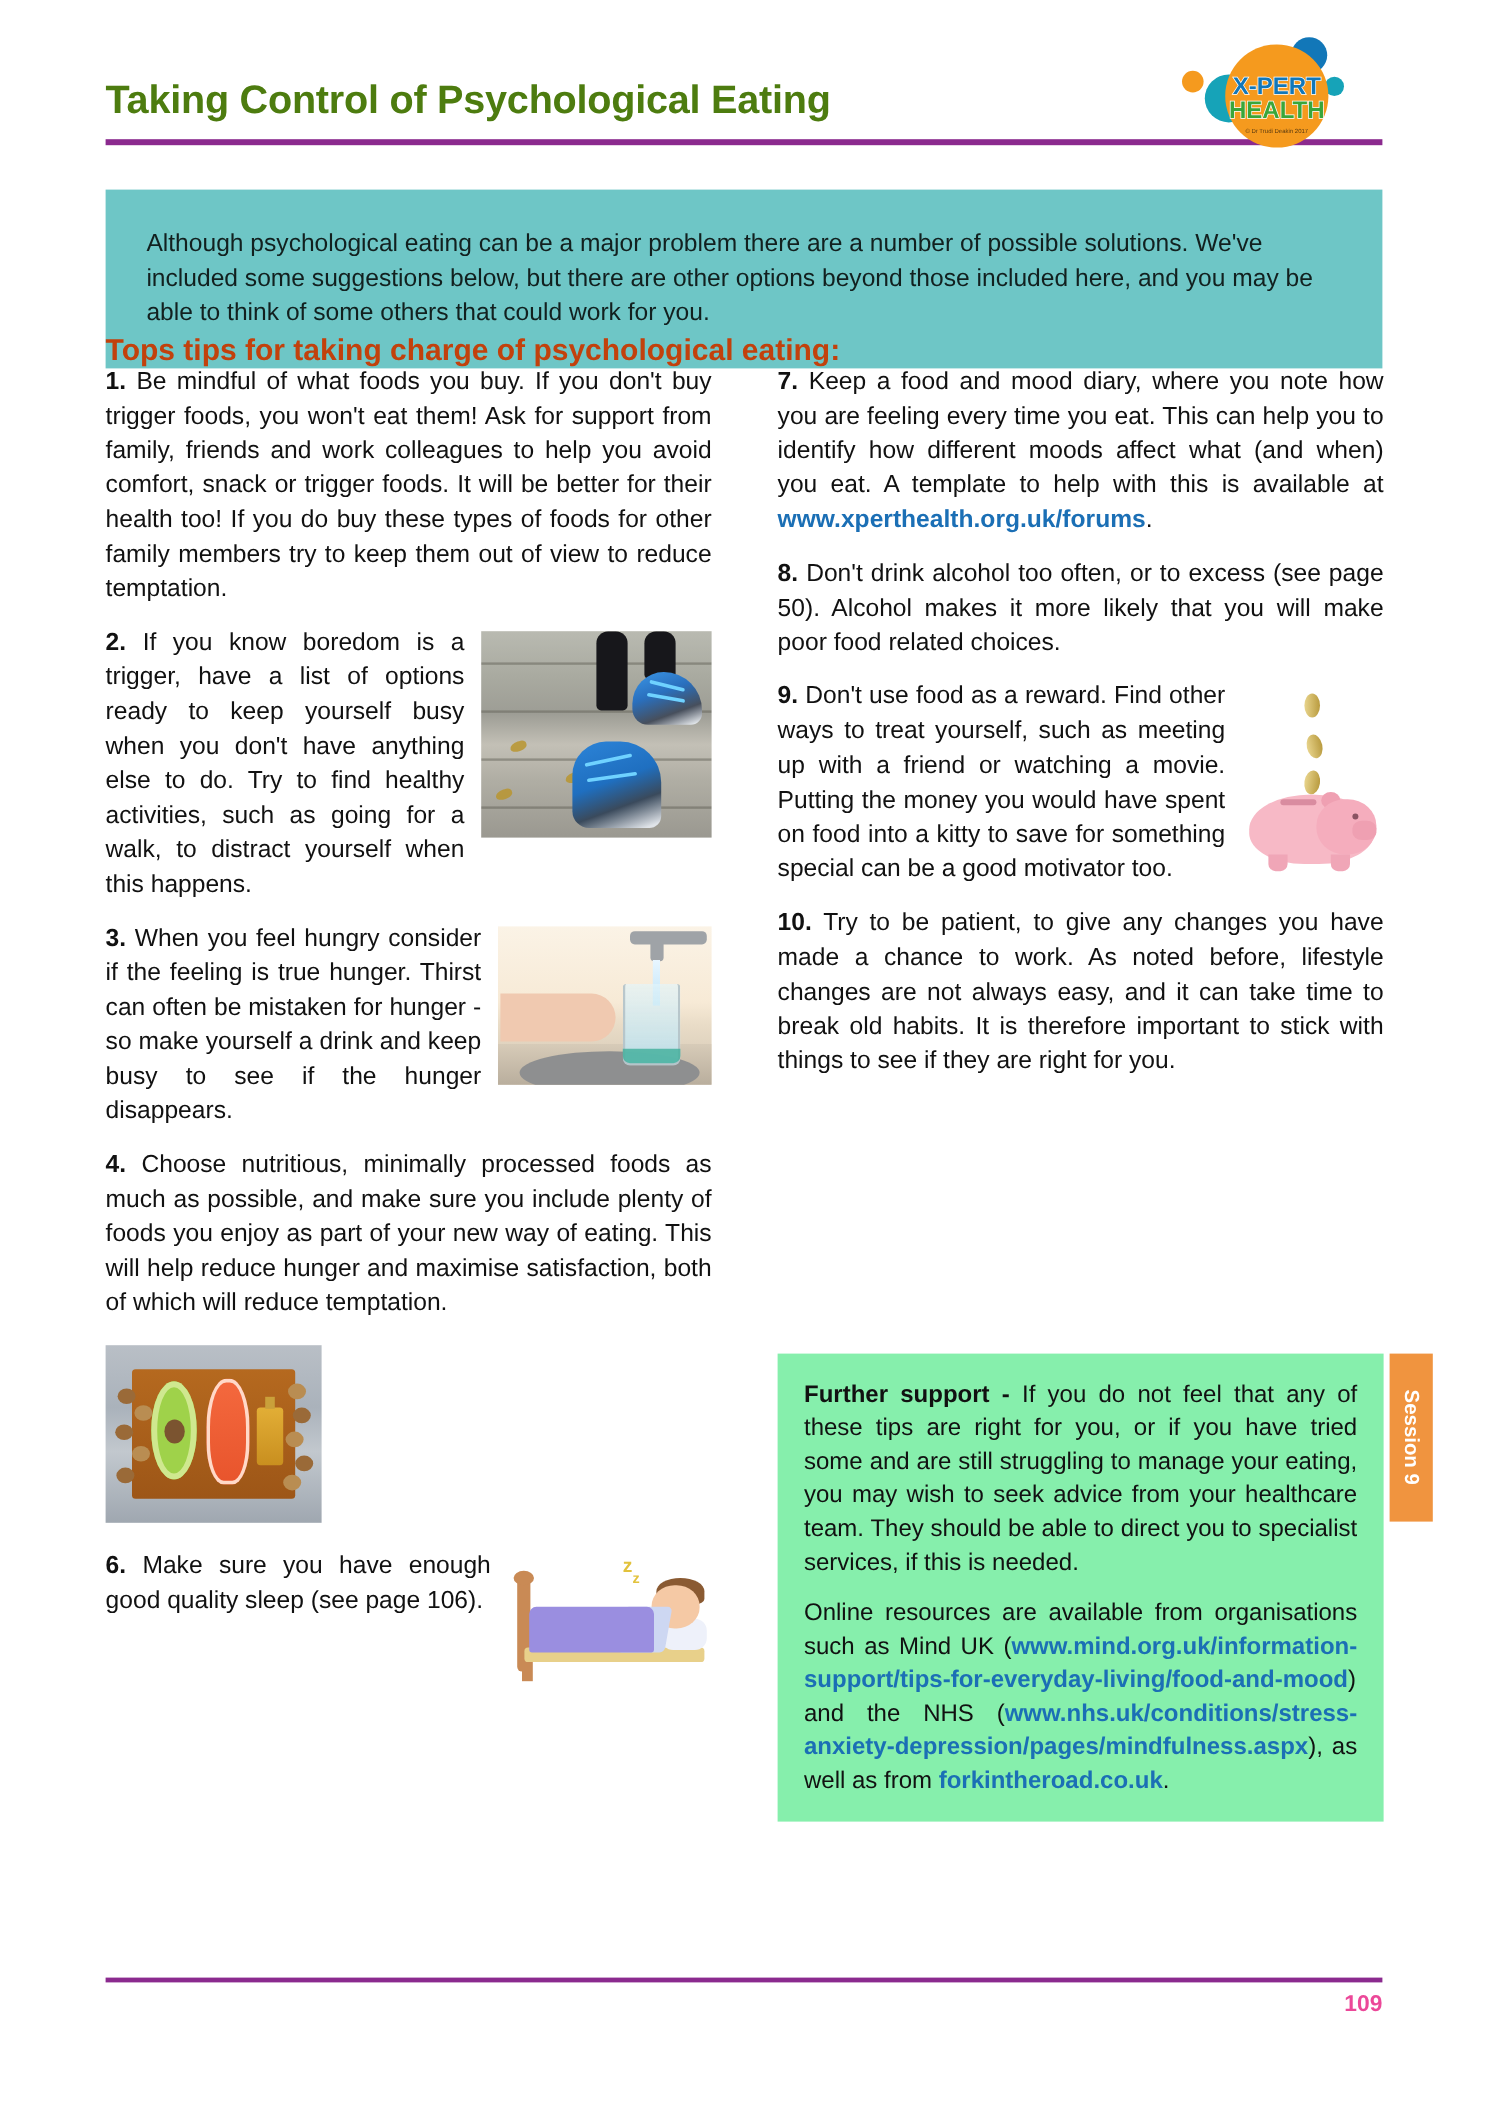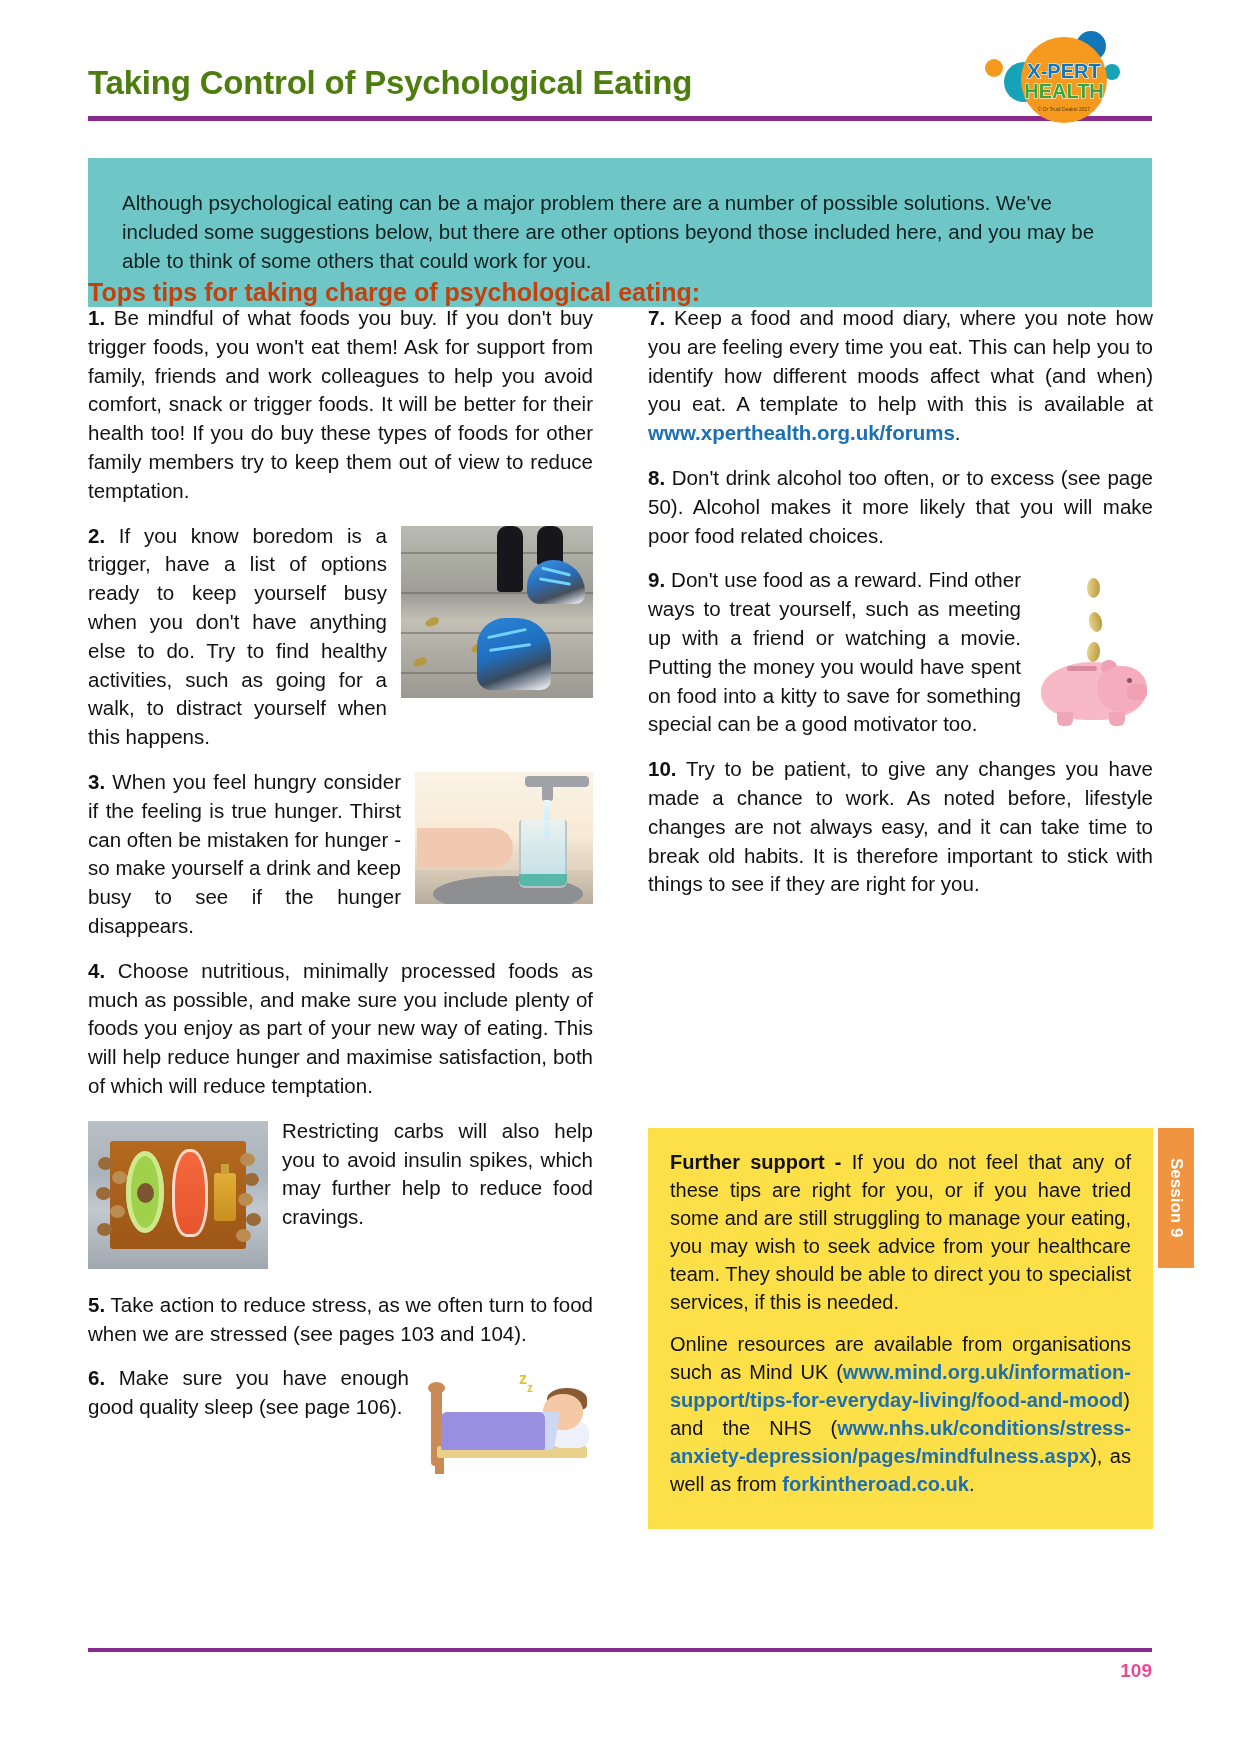--- a/index.html
+++ b/index.html
@@ -134,23 +134,23 @@
   .photo-bed .sheet{position:absolute;left:94px;top:44px;width:40px;height:38px;background:#cdd7f2;border-radius:4px;transform:skewX(-10deg);}
   .photo-bed .pillow{position:absolute;left:128px;top:54px;width:38px;height:26px;background:#eef1fa;border-radius:10px;}
   .photo-bed .head{position:absolute;left:120px;top:26px;width:40px;height:36px;background:#f5c9a5;border-radius:48%;}
   .photo-bed .hair{position:absolute;left:124px;top:20px;width:40px;height:22px;background:#8a5a32;border-radius:50% 50% 20% 20%;}
   .photo-bed .torso{position:absolute;left:104px;top:48px;width:28px;height:30px;background:#2f6d78;border-radius:6px;}
   .photo-bed .z{position:absolute;color:#e2c23c;font-weight:bold;}
 
   
   .support-box{
     position:absolute;left:648px;top:1128px;width:505px;
-    background:#fde047;
+    background:#86efac;
     box-sizing:border-box;
-    padding:20px 22px 31px 22px;
+    padding:20px 22px 20px 22px;
   }
   .support-box p{
     margin:0 0 14px 0;font-size:20px;line-height:1.40;text-align:justify;color:#111;
   }
   .support-box p.last{margin-bottom:0;}
   .support-box .lead{font-weight:bold;}
 
   
   .session-tab{
     position:absolute;left:1158px;top:1128px;width:36px;height:140px;
@@ -249,24 +249,22 @@
         <span class="nut l" style="left:24px;top:50px"></span>
         <span class="nut" style="left:8px;top:66px"></span>
         <span class="nut l" style="left:22px;top:84px"></span>
         <span class="nut" style="left:9px;top:102px"></span>
         <span class="nut l" style="left:152px;top:32px"></span>
         <span class="nut" style="left:156px;top:52px"></span>
         <span class="nut l" style="left:150px;top:72px"></span>
         <span class="nut" style="left:158px;top:92px"></span>
         <span class="nut l" style="left:148px;top:108px"></span>
       </span>
-      <span>Restricting carbs will also help you to avoid insulin spikes, which may further help to reduce food cravings.</span>
-    </p>
-
-    <p class="tip"><span class="num">5.</span><span> Take action to reduce stress, as we often turn to food when we are stressed (see pages 103 and 104).</span></p>
+    </p>
+
 
     <p class="tip last clearfix">
       <span class="photo photo-bed img-float-right">
         <span class="z" style="left:96px;top:0;font-size:16px">z</span>
         <span class="z" style="left:104px;top:12px;font-size:12px">z</span>
         <span class="post"></span>
         <span class="postcap"></span>
         <span class="base"></span>
         <span class="leg2"></span>
         <span class="pillow"></span>

